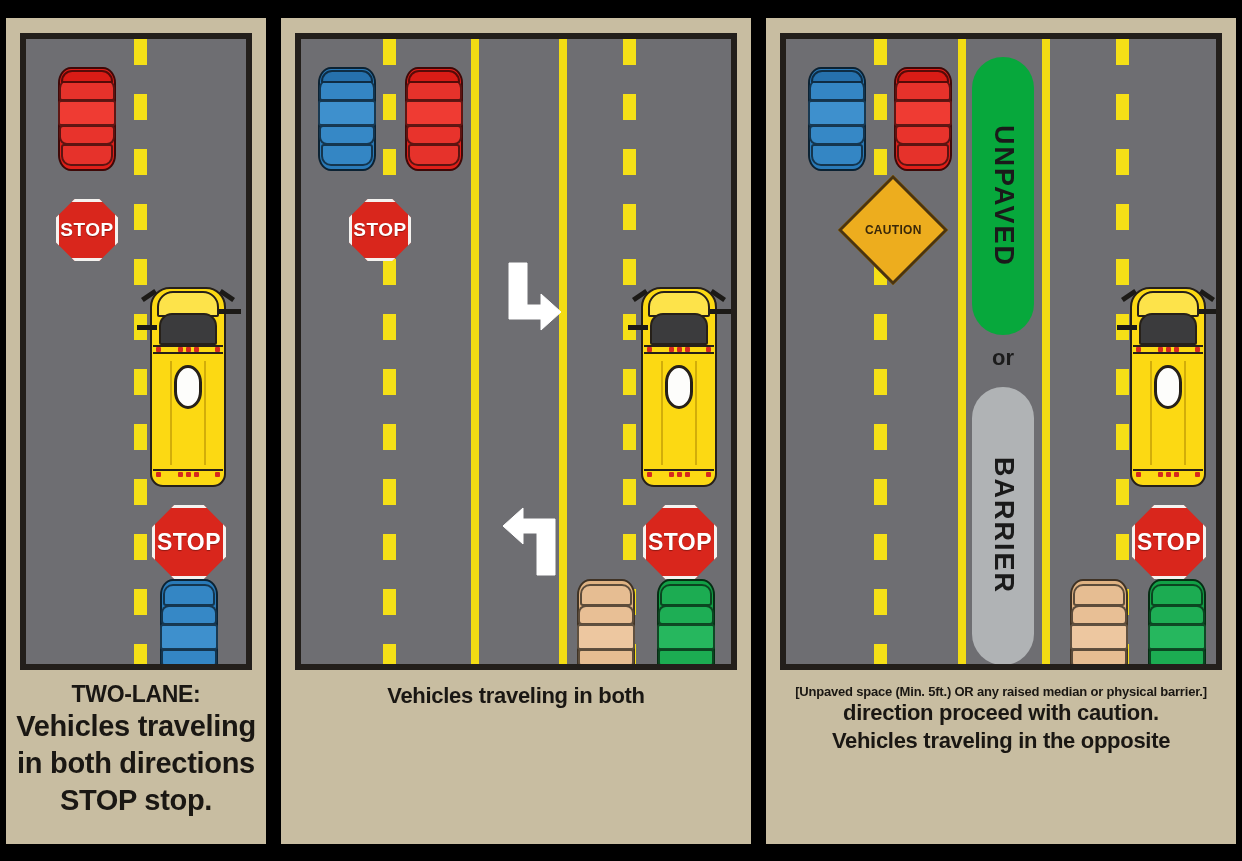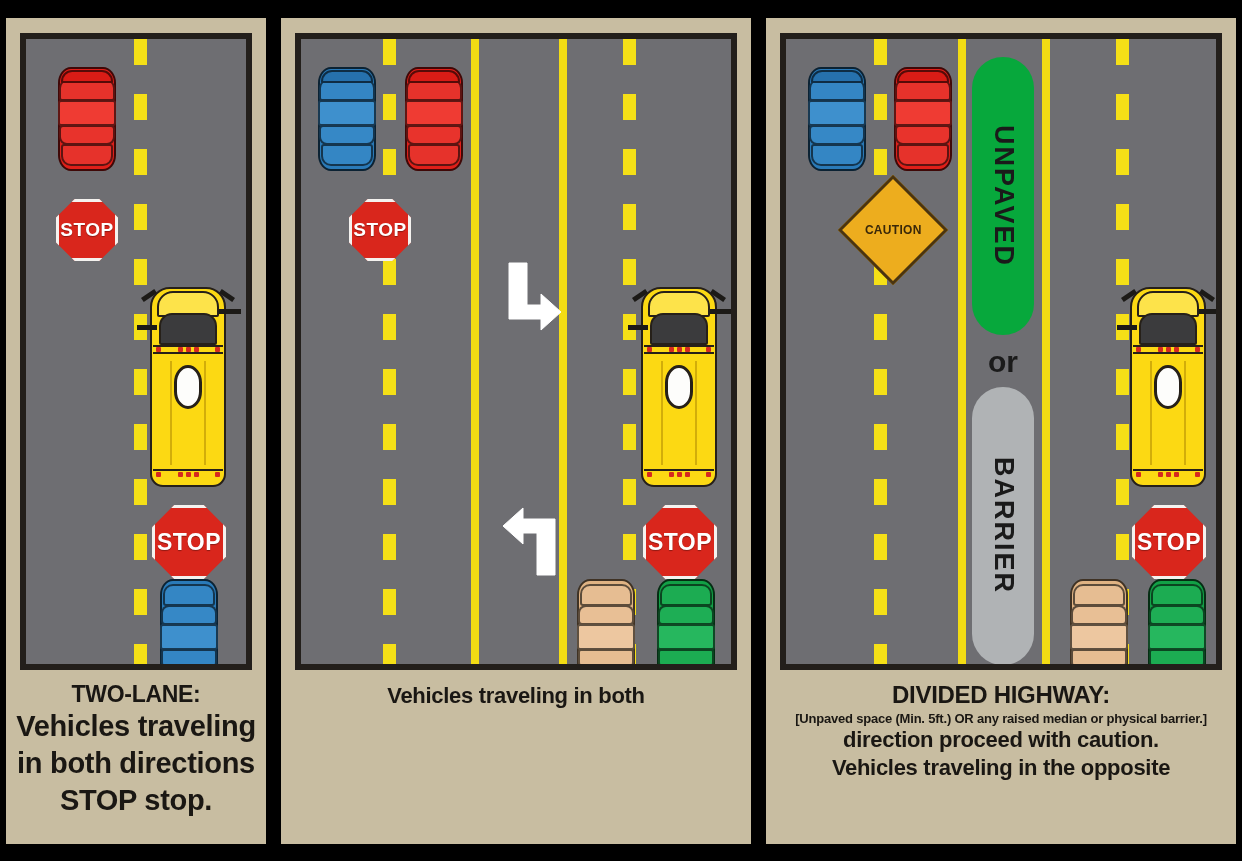--- a/index.html
+++ b/index.html
@@ -221,21 +221,21 @@
     font-weight: bold;
     font-size: 27px;
     letter-spacing: 2px;
     color: #1a1a1a;
   }
   .pill.unpaved { background: #07a83c; border-radius: 34px; }
   .pill.barrier { background: #b0b3b5; border-radius: 34px; }
   .or-label {
     position: absolute;
     font-weight: bold;
-    font-size: 30px;
+    font-size: 22px;
     color: #1b1b1b;
     text-align: center;
   }
 
   
   .arrow { position: absolute; }
 
   
   .caption {
     margin-top: 12px;
@@ -519,20 +519,19 @@
         <div class="body" style="background:#12a046;"></div>
         <div class="seg hood" style="background:#1cac52;"></div>
         <div class="seg wshld" style="background:#1eae55;"></div>
         <div class="seg cabin" style="background:#26b75e;"></div>
         <div class="seg trunk" style="background:#1cac52;"></div>
         <div class="seg rear" style="background:#0d9440;"></div>
       </div>
     </div>
 
     <div class="caption">
-      <div class="cap-title">DIVIDED HIGHWAY:</div>
       <div class="cap-sub">[Unpaved space (Min. 5ft.) OR any raised median or physical barrier.]</div>
       <div class="cap-line">direction proceed with caution.</div>
       <div class="cap-line">Vehicles traveling in the opposite</div>
     </div>
   </div>
 
 </div>
 
 </body></html>

